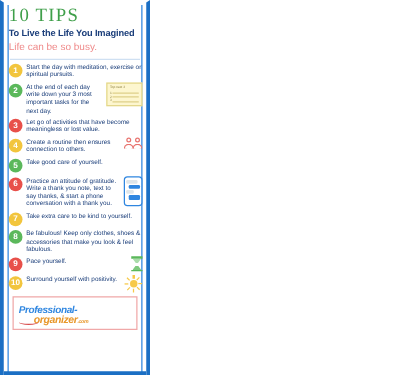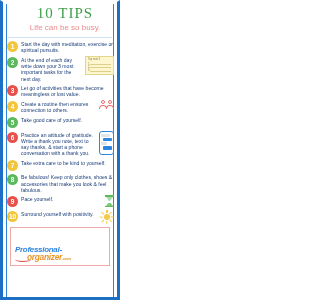--- a/index.html
+++ b/index.html
@@ -26,22 +26,22 @@
   }
   .inner-frame {
     position: absolute;
     left: 3px; right: 3px; top: 2px; bottom: 0;
     border-left: 1px solid #2f86e0;
     border-right: 1px solid #2f86e0;
     pointer-events: none;
   }
   
   .header {
-    padding: 4px 4px 2px 14px;
-    text-align: center;
+    padding: 4px 4px 2px 4px;
+    text-align: left;
   }
   .title-main {
     font-family: "Liberation Serif", serif;
     font-size: 15px;
     line-height: 15px;
     letter-spacing: 1px;
     color: #3f9f4a;
     font-weight: normal;
   }
   .title-sub {
@@ -203,21 +203,21 @@
     left: 6.4px; top: 0px;
     width: 1.3px; height: 3.4px;
     background: #f7c948;
     transform-origin: 0.65px 7px;
   }
   
   .logo-wrap {
     margin: 3px 7px 0 7px;
     border: 1px solid #f0a8a8;
     background: #ffffff;
-    padding: 18px 3px 2px 4px;
+    padding: 6px 3px 2px 4px;
     position: relative;
   }
   .logo-l1 {
     font-size: 8px;
     line-height: 8px;
     font-weight: bold;
     font-style: italic;
     color: #2f86e0;
     letter-spacing: -0.3px;
   }
@@ -251,20 +251,21 @@
   }
 </style>
 </head>
 <body>
 
 <div class="poster">
   <div class="inner-frame"></div>
 
   <div class="header">
     <div class="title-main">10 TIPS</div>
+    <div class="title-sub">To Live the Life You Imagined</div>
     <div class="title-tag">Life can be so busy.</div>
   </div>
   <div class="rule"></div>
 
   <div class="tips">
 
     <div class="tip">
       <div class="num yellow">1</div>
       <div class="tip-text">Start the day with meditation, exercise or spiritual pursuits.</div>
     </div>

